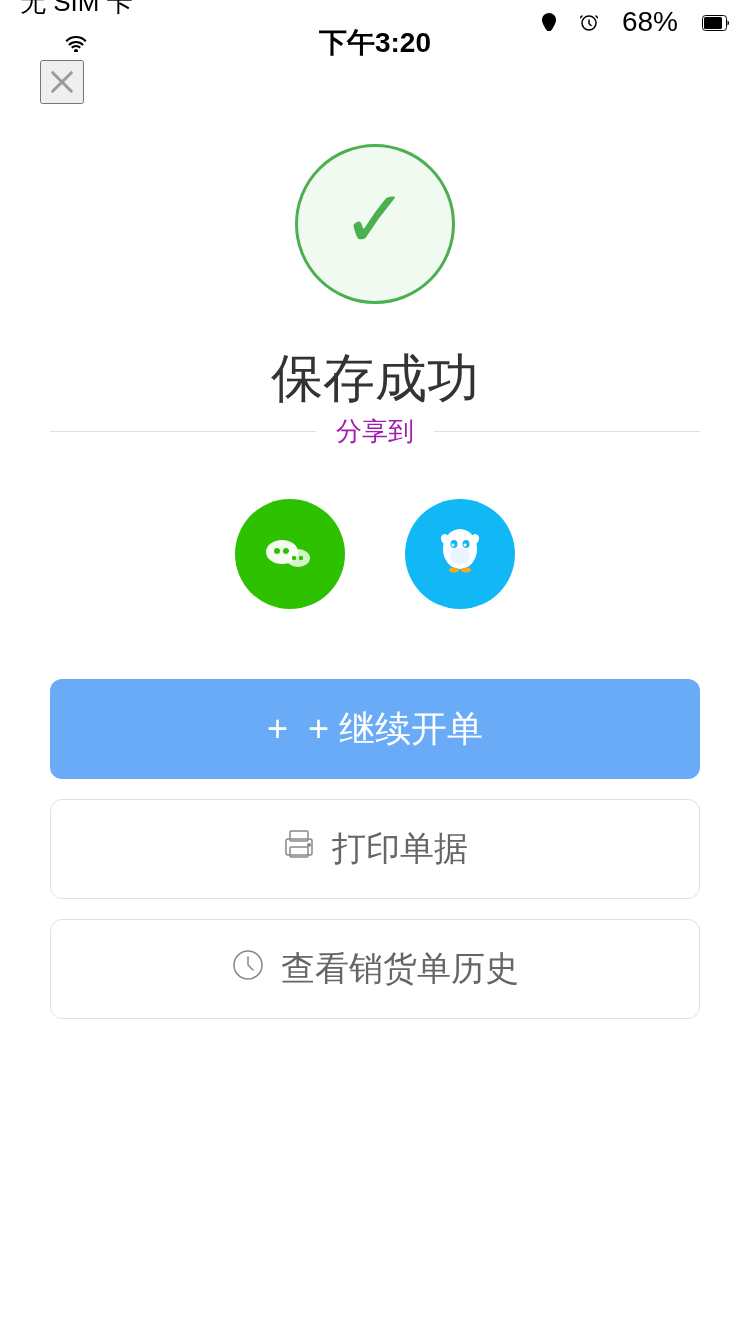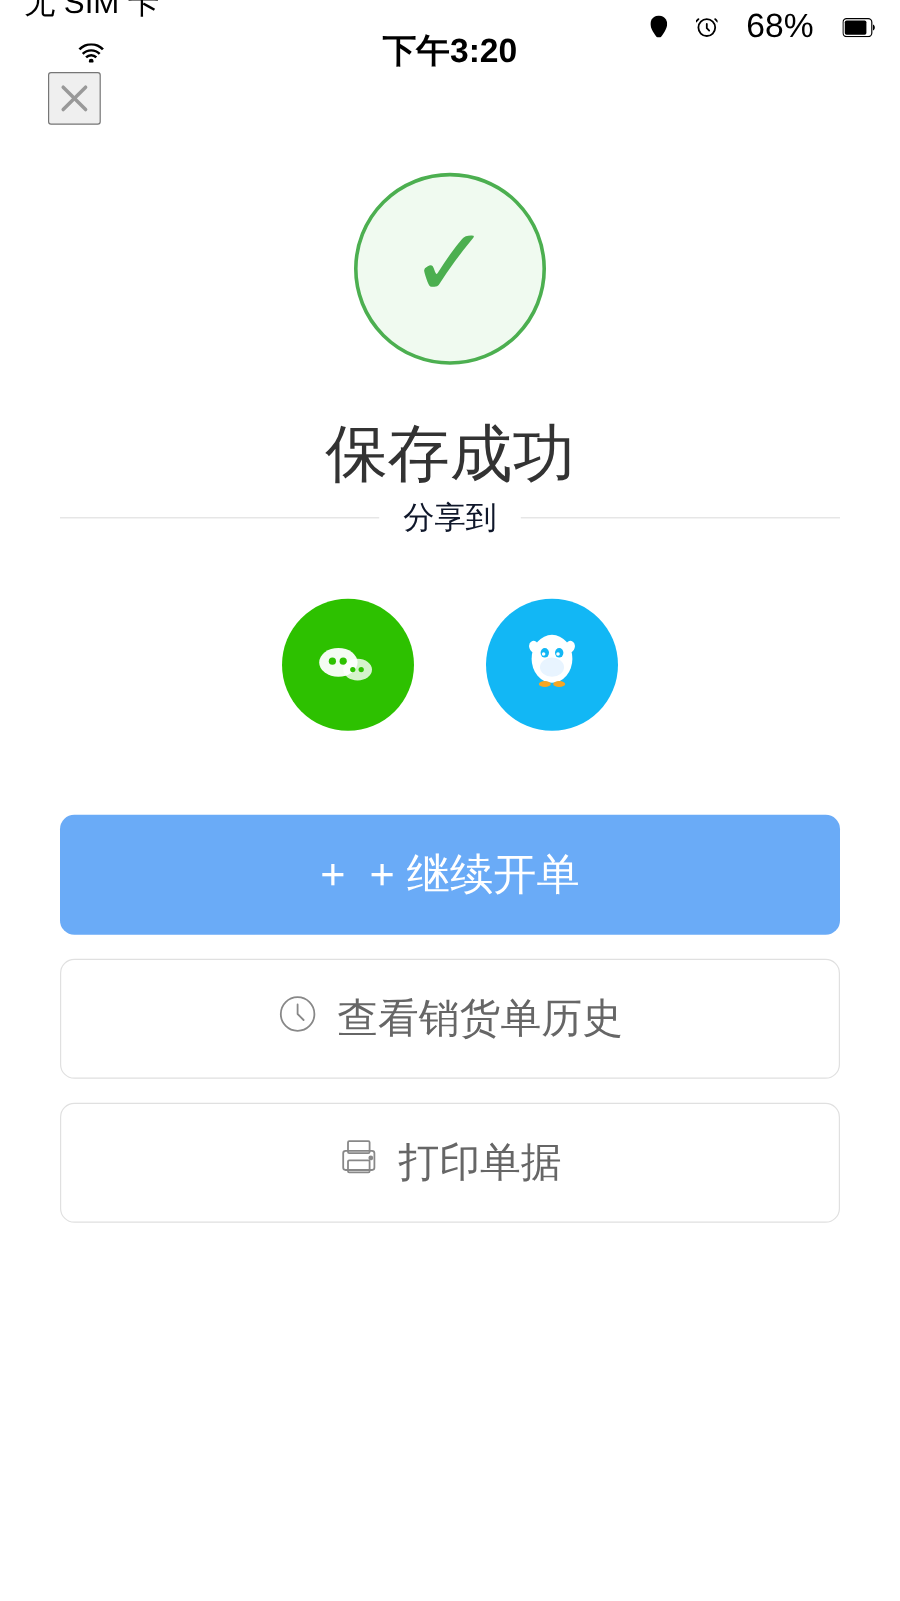--- a/index.html
+++ b/index.html
@@ -125,21 +125,21 @@
     .share-divider::before,
     .share-divider::after {
       content: '';
       flex: 1;
       height: 1px;
       background: #e0e0e0;
     }
 
     .share-label {
       font-size: 26px;
-      color: #0f172a;
+      color: #a21caf;
       padding: 0 20px;
     }
 
     
     .share-icons {
       display: flex;
       justify-content: center;
       gap: 60px;
       margin-bottom: 70px;
     }
@@ -294,35 +294,35 @@
 
   <div class="action-buttons">
 
     <button class="action-btn primary">
       <span style="font-size:36px; font-weight:300;">+</span>
       <span style="font-size:36px; margin-left:4px;">+ 继续开单</span>
     </button>
 
     <button class="action-btn secondary">
       <span>
-        <svg width="34" height="34" viewBox="0 0 34 34" fill="none">
-          <circle cx="17" cy="17" r="14" stroke="#888" stroke-width="1.5" fill="none"></circle>
-          <path d="M17 9v8l5 5" stroke="#888" stroke-width="1.5" stroke-linecap="round" stroke-linejoin="round"></path>
-        </svg>
-      </span>
-      <span>查看销货单历史</span>
-    </button>
-
-    <button class="action-btn secondary">
-      <span>
         <svg width="34" height="32" viewBox="0 0 34 32" fill="none">
           <rect x="4" y="10" width="26" height="16" rx="2" stroke="#888" stroke-width="1.5" fill="none"></rect>
           <rect x="8" y="2" width="18" height="10" rx="1" stroke="#888" stroke-width="1.5" fill="none"></rect>
           <rect x="8" y="18" width="18" height="10" rx="1" stroke="#888" stroke-width="1.5" fill="none"></rect>
           <circle cx="27" cy="16" r="2" fill="#888"></circle>
         </svg>
       </span>
       <span>打印单据</span>
     </button>
 
+    <button class="action-btn secondary">
+      <span>
+        <svg width="34" height="34" viewBox="0 0 34 34" fill="none">
+          <circle cx="17" cy="17" r="14" stroke="#888" stroke-width="1.5" fill="none"></circle>
+          <path d="M17 9v8l5 5" stroke="#888" stroke-width="1.5" stroke-linecap="round" stroke-linejoin="round"></path>
+        </svg>
+      </span>
+      <span>查看销货单历史</span>
+    </button>
+
   </div>
 
 </div>
 
 </body></html>

